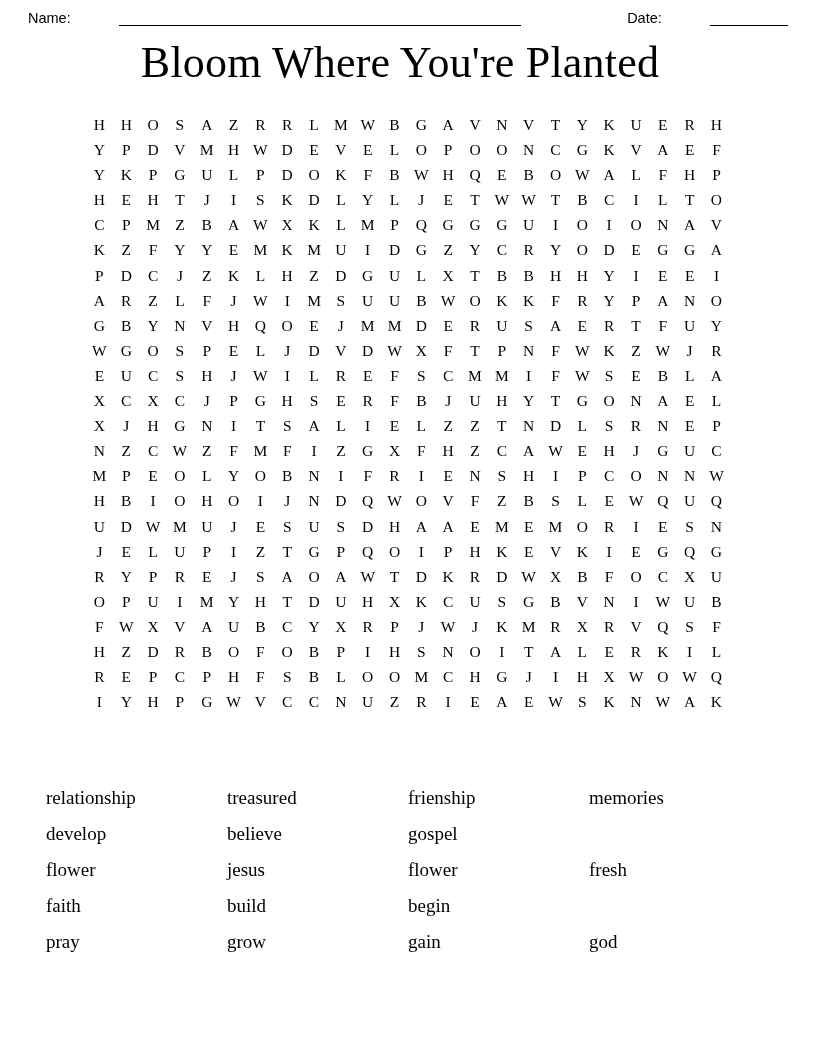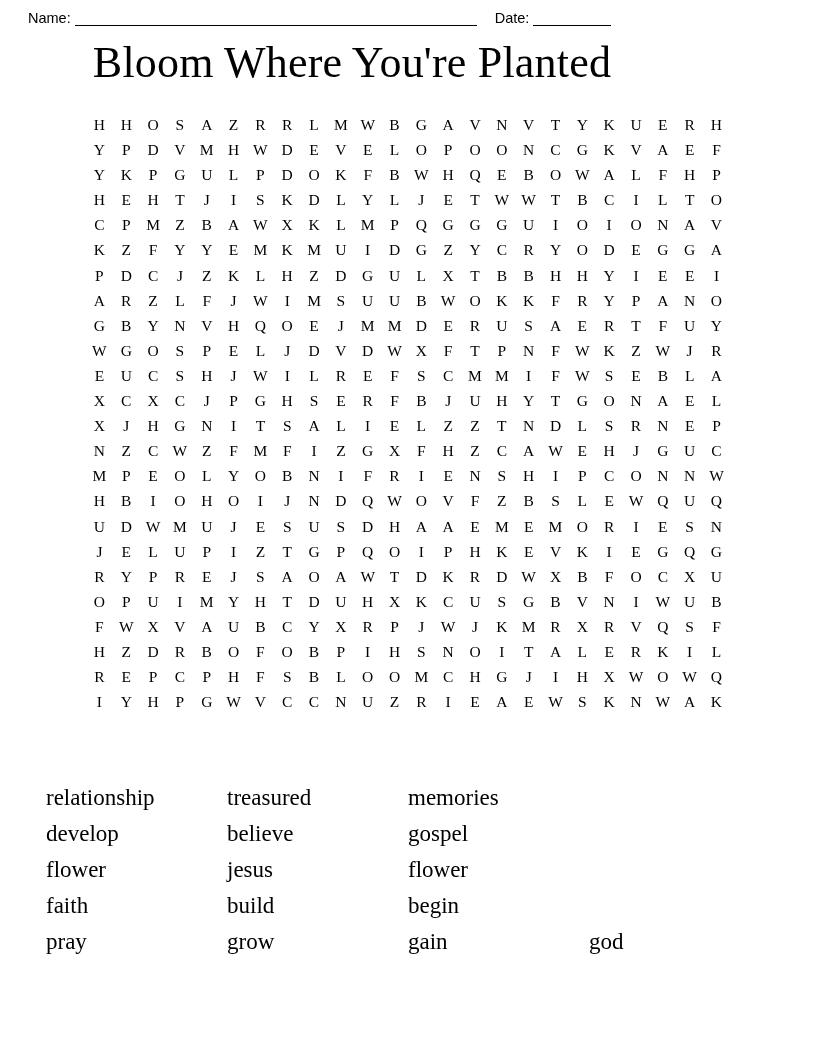--- a/index.html
+++ b/index.html
@@ -24,20 +24,21 @@
     width: 816px;
     height: 26px;
     display: flex;
     align-items: flex-end;
     font-family: "Liberation Sans", sans-serif;
     font-size: 14.5px;
     padding-left: 28px;
     padding-right: 28px;
     box-sizing: border-box;
     white-space: nowrap;
+    justify-content: space-between;
   }
   .hdr-label {
     font-family: "Liberation Sans", sans-serif;
     font-size: 14.5px;
     line-height: 16px;
   }
   .hdr-rule {
     display: inline-block;
     border-bottom: 1px solid #000;
     height: 13px;
@@ -53,20 +54,21 @@
     position: absolute;
     top: 36px;
     left: 0;
     width: 704px;
     text-align: center;
     font-family: "Liberation Serif", serif;
     font-size: 44px;
     font-weight: normal;
     letter-spacing: 0.2px;
     line-height: 54px;
+    padding-left: 48px;
   }
 
   
   #letter-grid {
     position: absolute;
     top: 112px;
     left: 86px;
     width: 644px;
   }
   .grid-row {
@@ -90,21 +92,21 @@
     width: 724px;
   }
   .word-row {
     display: flex;
     height: 36px;
     line-height: 36px;
   }
   .word-cell {
     width: 181px;
     font-family: "Liberation Serif", serif;
-    font-size: 23px;
+    font-size: 19px;
     line-height: 36px;
     text-align: left;
   }
 </style>
 </head>
 <body>
 
 <div class="header-row">
   <span class="hdr-label">Name:</span>
   <span class="hdr-rule rule-name"></span>
@@ -739,31 +741,33 @@
       <span class="grid-cell">W</span>
       <span class="grid-cell">A</span>
       <span class="grid-cell">K</span>
     </div>
   </div>
 
 <div id="word-list">
     <div class="word-row">
       <span class="word-cell">relationship</span>
       <span class="word-cell">treasured</span>
+      <span class="word-cell">frienship</span>
       <span class="word-cell">memories</span>
     </div>
     <div class="word-row">
       <span class="word-cell">develop</span>
       <span class="word-cell">believe</span>
       <span class="word-cell">gospel</span>
     </div>
     <div class="word-row">
       <span class="word-cell">flower</span>
       <span class="word-cell">jesus</span>
       <span class="word-cell">flower</span>
+      <span class="word-cell">fresh</span>
     </div>
     <div class="word-row">
       <span class="word-cell">faith</span>
       <span class="word-cell">build</span>
       <span class="word-cell">begin</span>
     </div>
     <div class="word-row">
       <span class="word-cell">pray</span>
       <span class="word-cell">grow</span>
       <span class="word-cell">gain</span>

